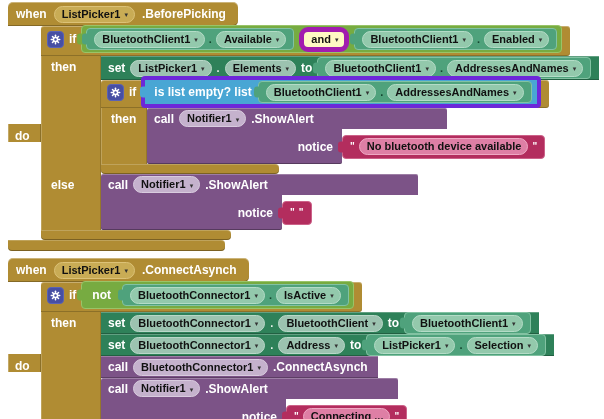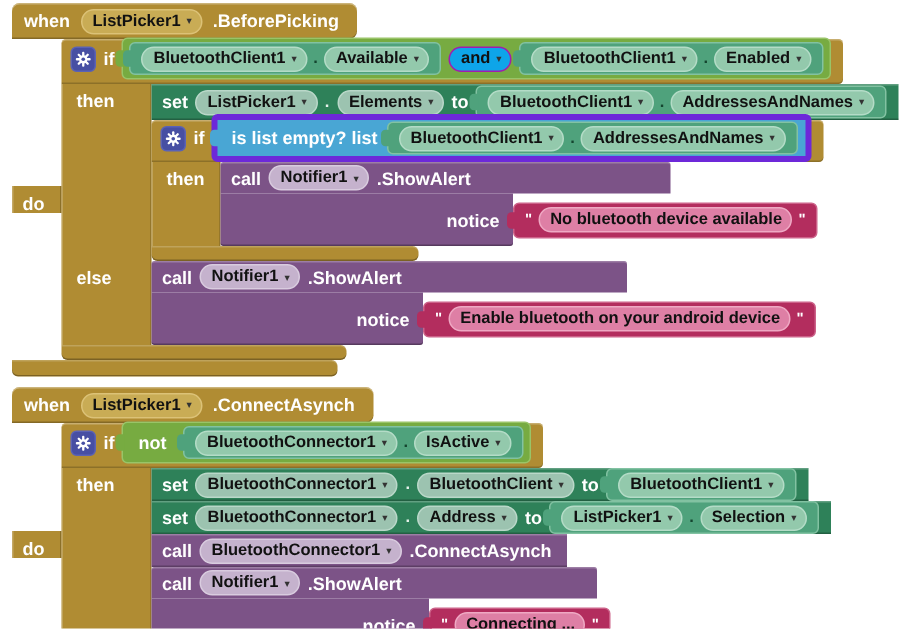--- a/index.html
+++ b/index.html
@@ -63,21 +63,21 @@
     box-shadow:inset 0 -1px 0 rgba(0,0,0,.3);}
 
   
   .pill{display:inline-flex;align-items:center;gap:4px;border-radius:9px;
     padding:1px 6px 2px 7px;font-size:11px;font-weight:bold;color:#111;
     height:12px;white-space:nowrap;}
   .tri{font-size:7px;color:#333;line-height:1;transform:translateY(1px);}
   .pill-gold{background:#C9AC55;border:1px solid #DCC277;}
   .pill-green{background:#93C9AC;border:1px solid #B4DCC7;}
   .pill-set{background:#9CC3B0;border:1px solid #BAD8C9;}
-  .pill-logic{background:#0ea5e9;border:1px solid #a21caf;}
+  .pill-logic{background:#fef9c3;border:5px solid #a21caf;}
   .pill-purple{background:#C5B2CD;border:1px solid #D9CCDF;}
   .pill-pink{background:#DE7FA5;border:1px solid #EFA9C4;}
 
   .dot{font-weight:bold;font-size:11px;line-height:1;}
   .dot-dark{color:#14452f;} .dot-light{color:#e8f2ec;}
   .q{color:#fff;font-weight:bold;font-size:10px;line-height:1;}
   .gear{width:17px;height:17px;background:var(--gear-indigo,#474FA3);border-radius:4px;
     display:flex;align-items:center;justify-content:center;border:1px solid #5a62b5;box-sizing:border-box;}
   .mt7{margin-top:7px;}
 </style>
@@ -253,23 +253,20 @@
                     <span class="tri">▾</span>
                   </span>
                   <span class="lbl">.ShowAlert</span>
                 </div>
                 <div class="c-row2 row">
                   <div class="c-notch purple row" style="width:172px;">
                     <span class="lbl">notice</span>
                   </div>
                   <span class="vblk textblk plug row">
                     <span class="q">"</span>
-                    <span class="pill pill-pink">
-                      <span>Enable bluetooth on your android device</span>
-                    </span>
                     <span class="q">"</span>
                   </span>
                 </div>
               </div>
             </div>
           </div>
           <div class="if-footer gold" style="width:190px;"></div>
         </div>
       </div>
     </div>

